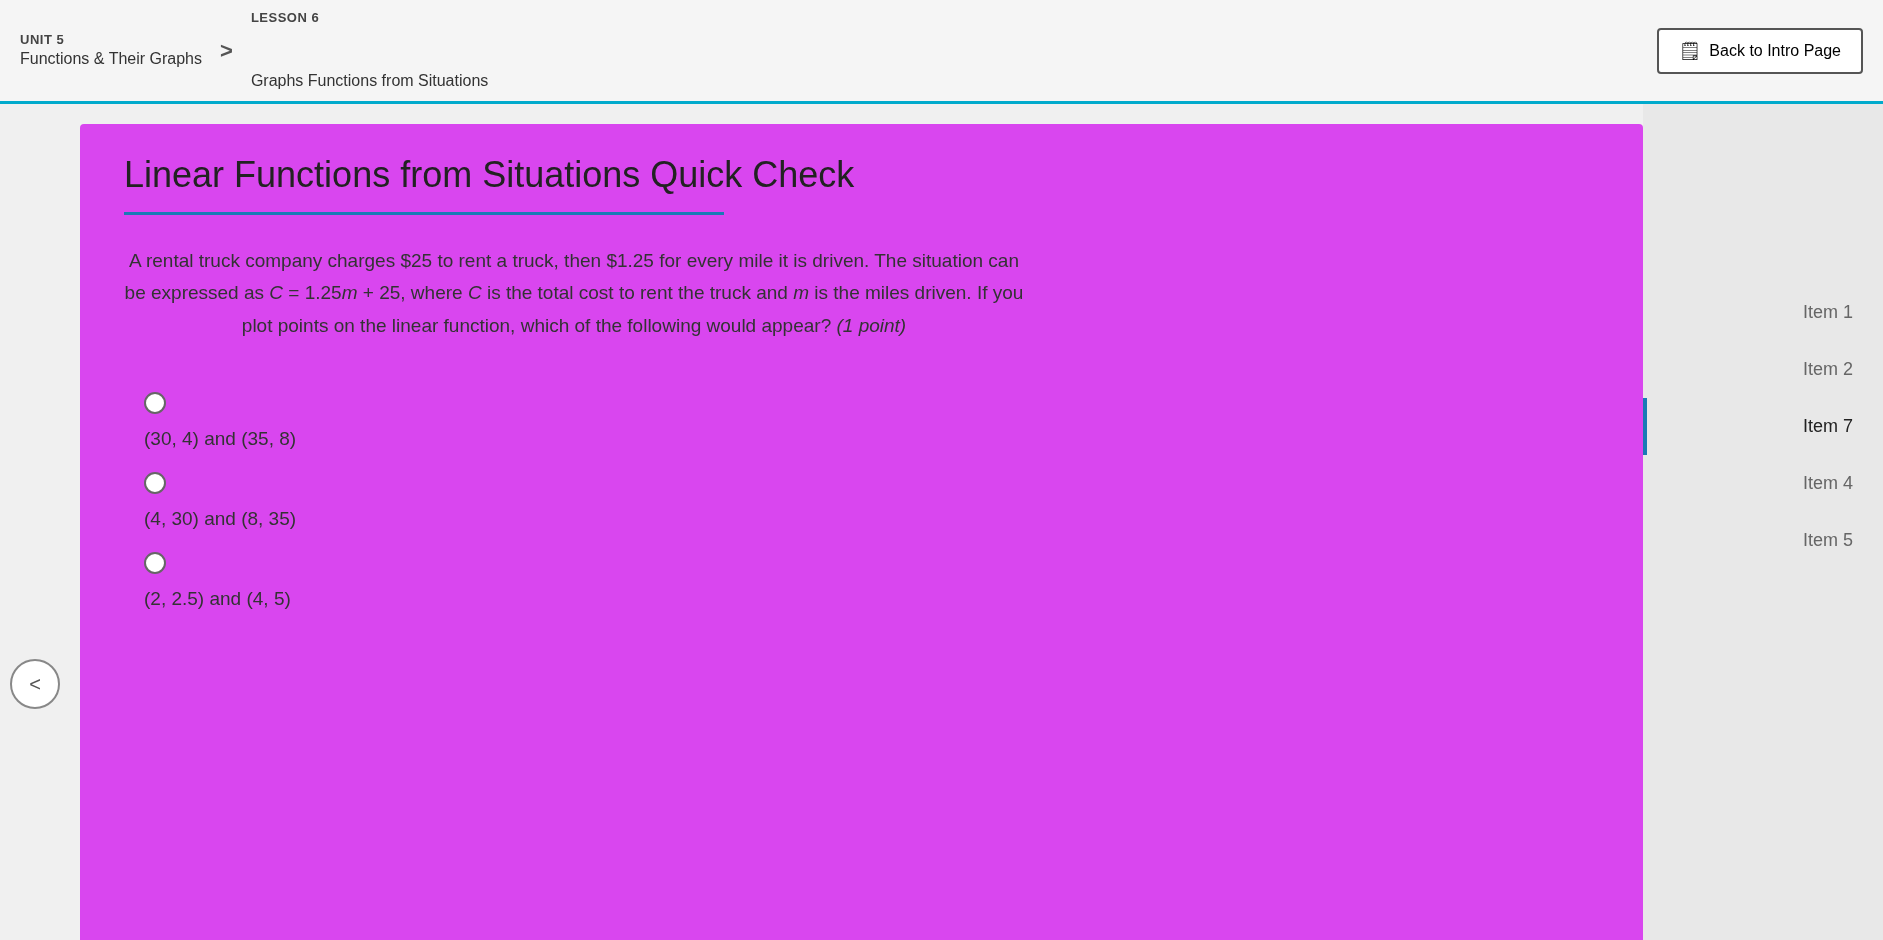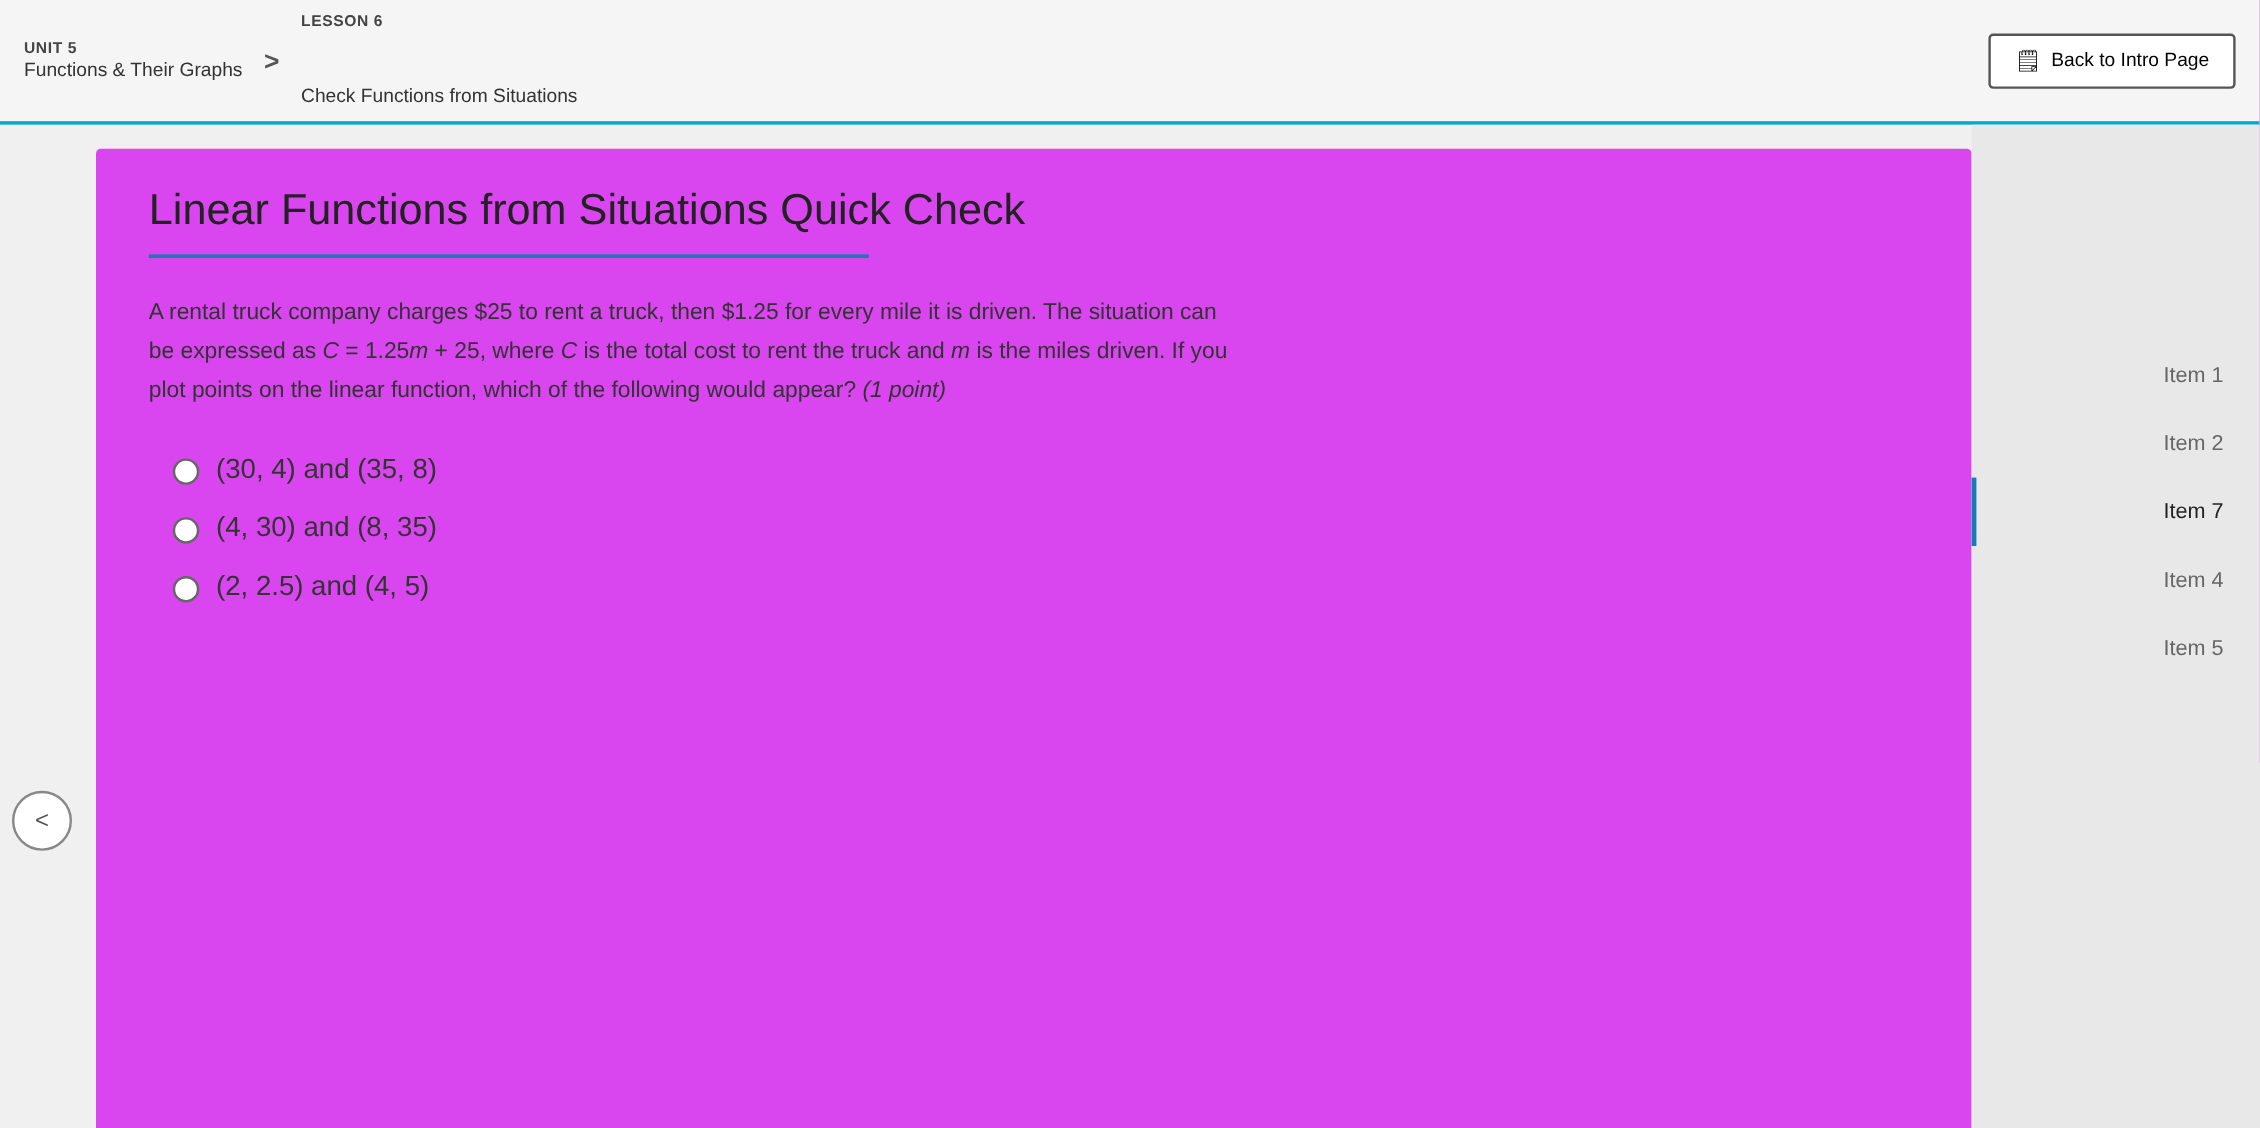--- a/index.html
+++ b/index.html
@@ -137,41 +137,43 @@
       background: #1a7ab5;
       width: 600px;
       margin-bottom: 30px;
     }
 
     .question-text {
       font-size: 19px;
       color: #333;
       line-height: 1.7;
       max-width: 900px;
-      margin-bottom: 35px;
+      margin-bottom: 50px;
+      text-align: center;
     }
 
     .question-text .math {
       font-style: italic;
     }
 
     .answer-options {
       display: flex;
       flex-direction: column;
       gap: 22px;
       margin-left: 20px;
     }
 
     .answer-option {
       display: flex;
-      align-items: flex-end;
+      align-items: flex-start;
       gap: 14px;
-      font-size: 23px;
-      color: #333;
-      cursor: pointer;
+      font-size: 19px;
+      color: #333;
+      cursor: pointer;
+      flex-direction: column;
     }
 
     .radio-circle {
       width: 22px;
       height: 22px;
       border-radius: 50%;
       border: 2px solid #666;
       flex-shrink: 0;
       background: white;
     }
@@ -213,21 +215,21 @@
 <nav class="top-nav">
   <div class="nav-unit">
     <span class="nav-unit-label">UNIT 5</span>
     <span class="nav-unit-sub">Functions &amp; Their Graphs</span>
   </div>
 
   <span class="nav-chevron">&gt;</span>
 
   <div class="nav-lesson">
     <span class="nav-lesson-label">LESSON 6</span>
-    <span class="nav-lesson-sub">Check Functions from Situations</span>
+    <span class="nav-lesson-sub">Graphs Functions from Situations</span>
   </div>
 
   <button class="nav-back-btn">
     <span class="back-icon">🗒</span>
     <span>Back to Intro Page</span>
   </button>
 </nav>
 
 <div class="main-wrapper">
 

